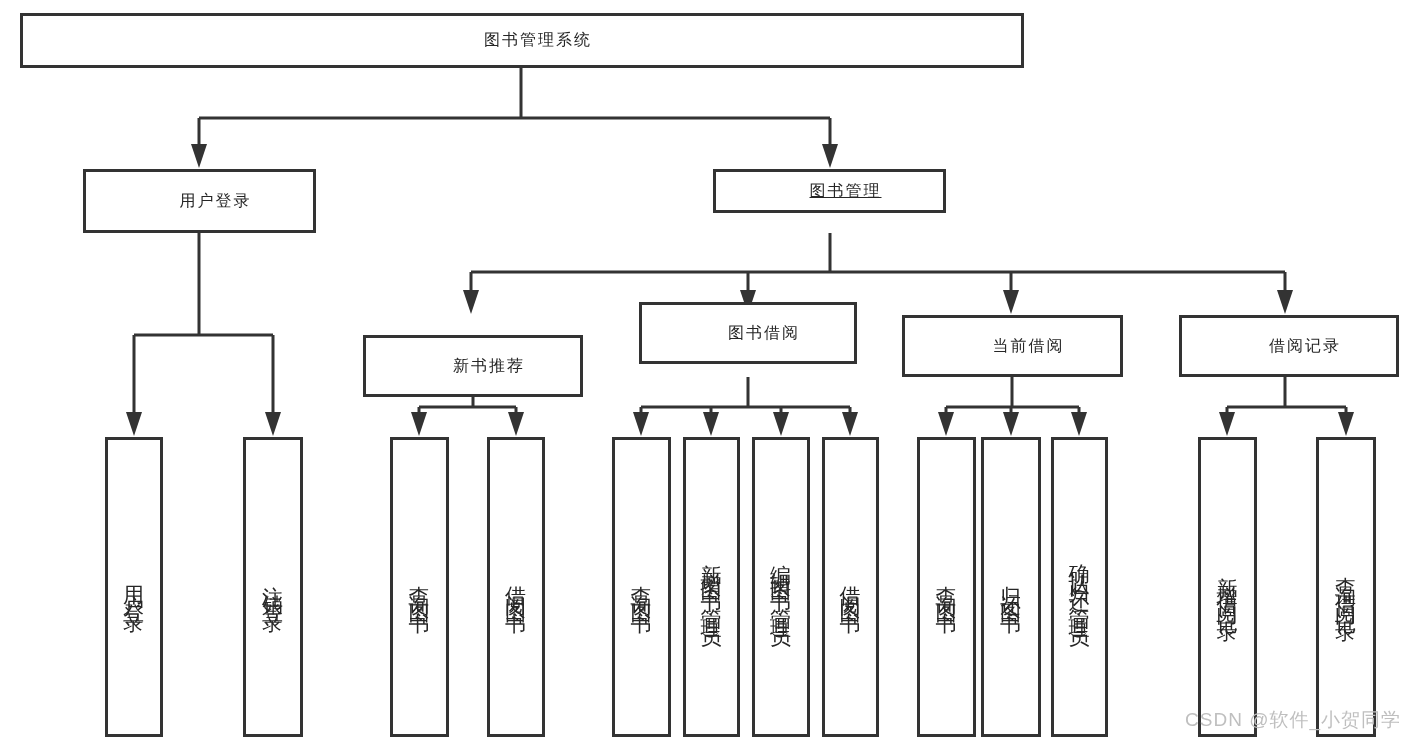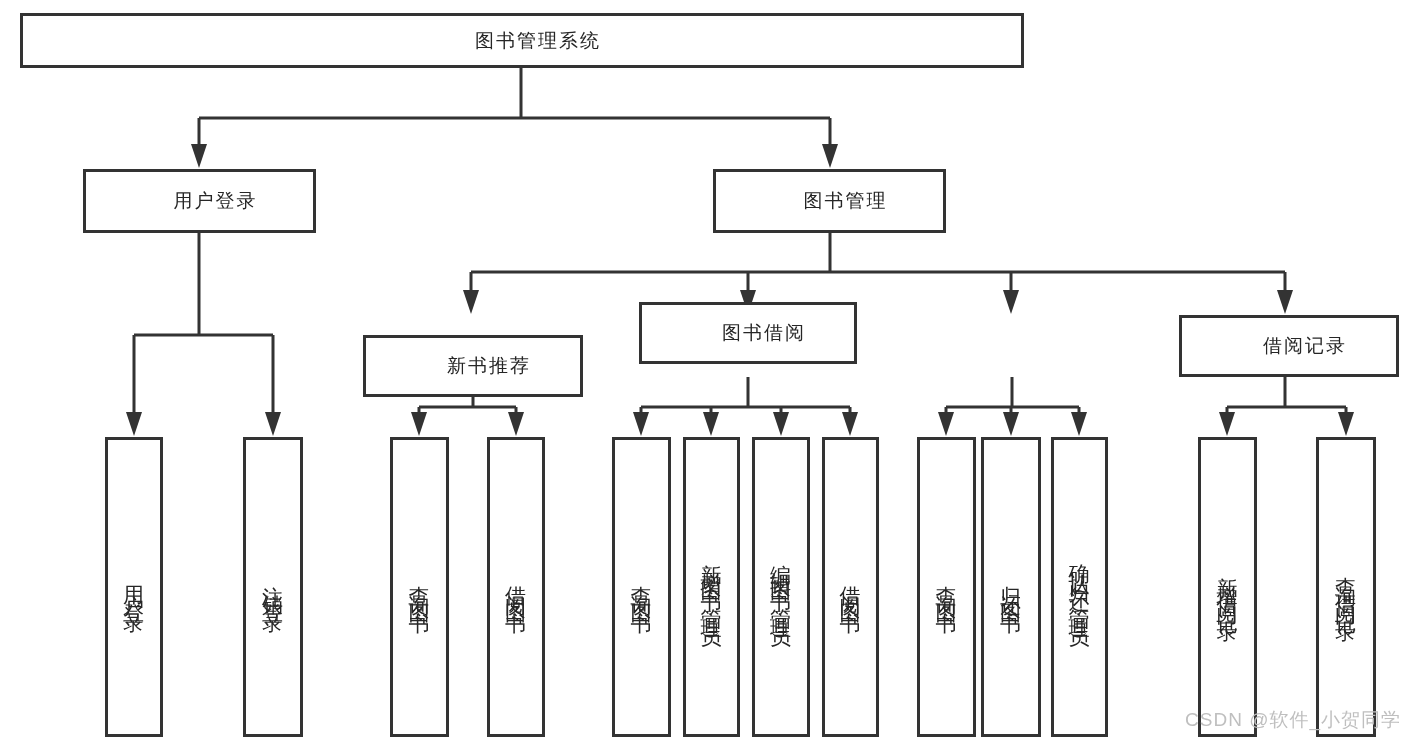--- a/index.html
+++ b/index.html
@@ -23,21 +23,21 @@
   .wires polygon{fill:var(--line);}
   .node{
     position:absolute;
     background:var(--box-fill);
     border:3px solid var(--box-border);
     box-sizing:border-box;
     display:flex;align-items:center;justify-content:center;
     color:var(--label-text);
     z-index:2;
   }
-  .hnode{font-size:19px;letter-spacing:2px;white-space:nowrap;padding-left:32px;}
+  .hnode{font-size:16px;letter-spacing:2px;white-space:nowrap;padding-left:32px;}
   .vnode{font-size:21px;}
   .vnode .vtext{
     writing-mode:vertical-rl;
     text-orientation:mixed;
     letter-spacing:9px;
     line-height:1;
   }
   .watermark{
     position:absolute;right:4px;bottom:14px;
     font-size:19px;letter-spacing:1px;
@@ -89,29 +89,32 @@
     <polygon points="1338,412 1354,412 1346,436"></polygon>
   </svg>
 
   <div class="node hnode" style="left:20px;top:13px;width:1004px;height:55px;">
     <span>图书管理系统</span>
   </div>
 
   <div class="node hnode" style="left:83px;top:169px;width:233px;height:64px;">
     <span>用户登录</span>
   </div>
-  <div class="node hnode" style="left:713px;top:169px;width:233px;height:64px;">
+  <div class="node hnode" style="left:713px;top:169px;width:233px;height:44px;text-decoration:underline;">
     <span>图书管理</span>
   </div>
 
   <div class="node hnode" style="left:363px;top:315px;width:220px;height:62px;margin-top:20px;">
     <span>新书推荐</span>
   </div>
   <div class="node hnode" style="left:639px;top:302px;width:218px;height:62px;">
     <span>图书借阅</span>
+  </div>
+  <div class="node hnode" style="left:902px;top:315px;width:221px;height:62px;">
+    <span>当前借阅</span>
   </div>
   <div class="node hnode" style="left:1179px;top:315px;width:220px;height:62px;">
     <span>借阅记录</span>
   </div>
 
   <div class="node vnode" style="left:105px;top:437px;width:58px;height:300px;">
     <span class="vtext">用户登录</span>
   </div>
   <div class="node vnode" style="left:243px;top:437px;width:60px;height:300px;">
     <span class="vtext">注销登录</span>

